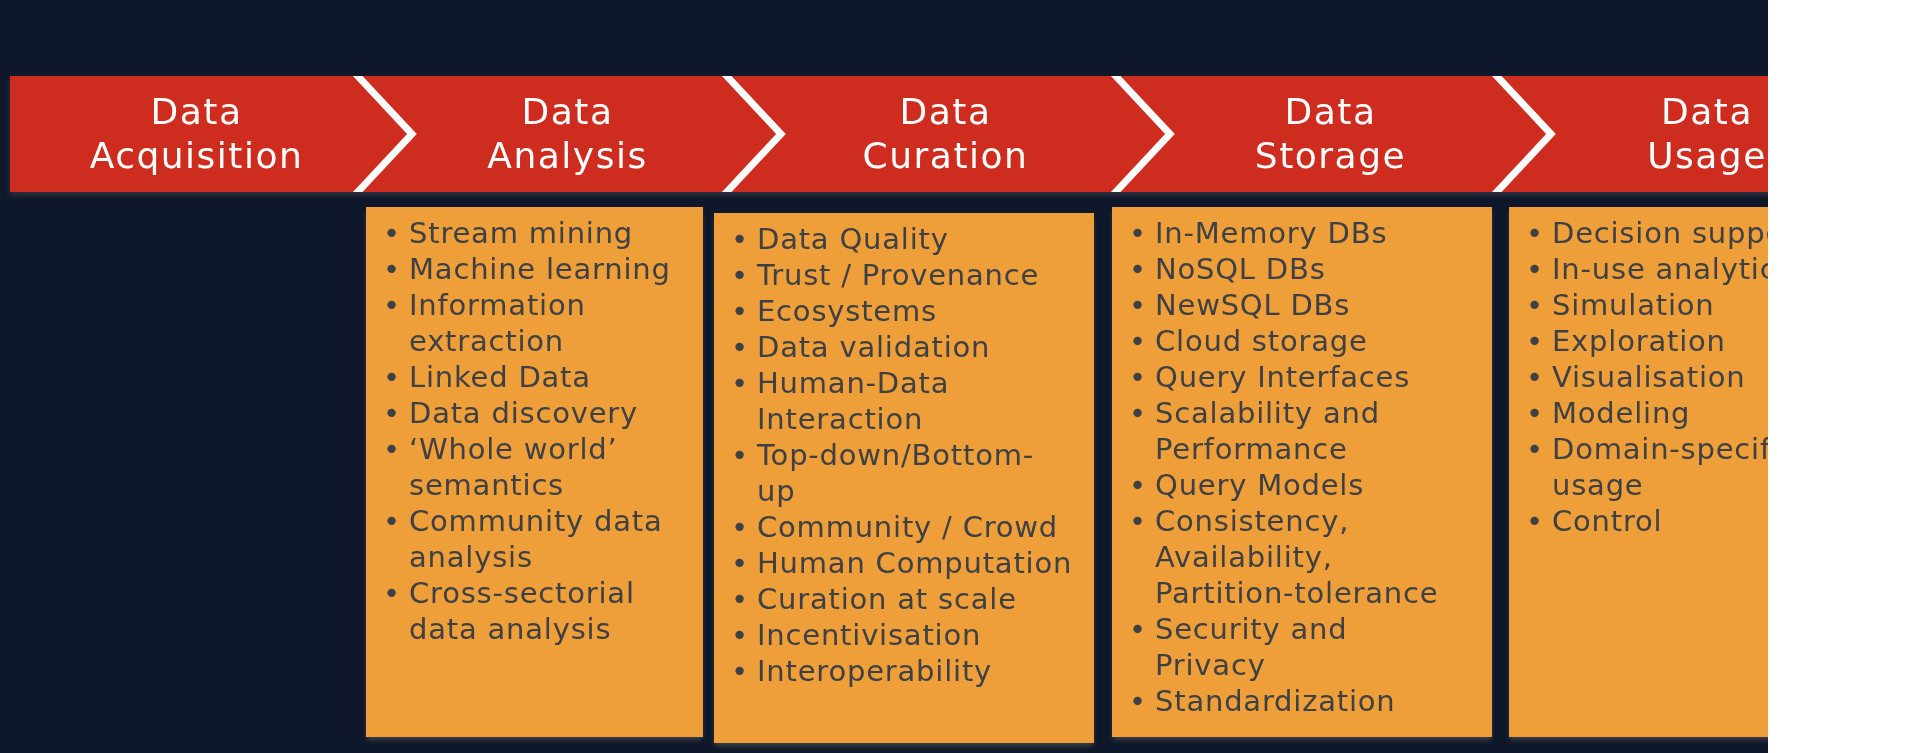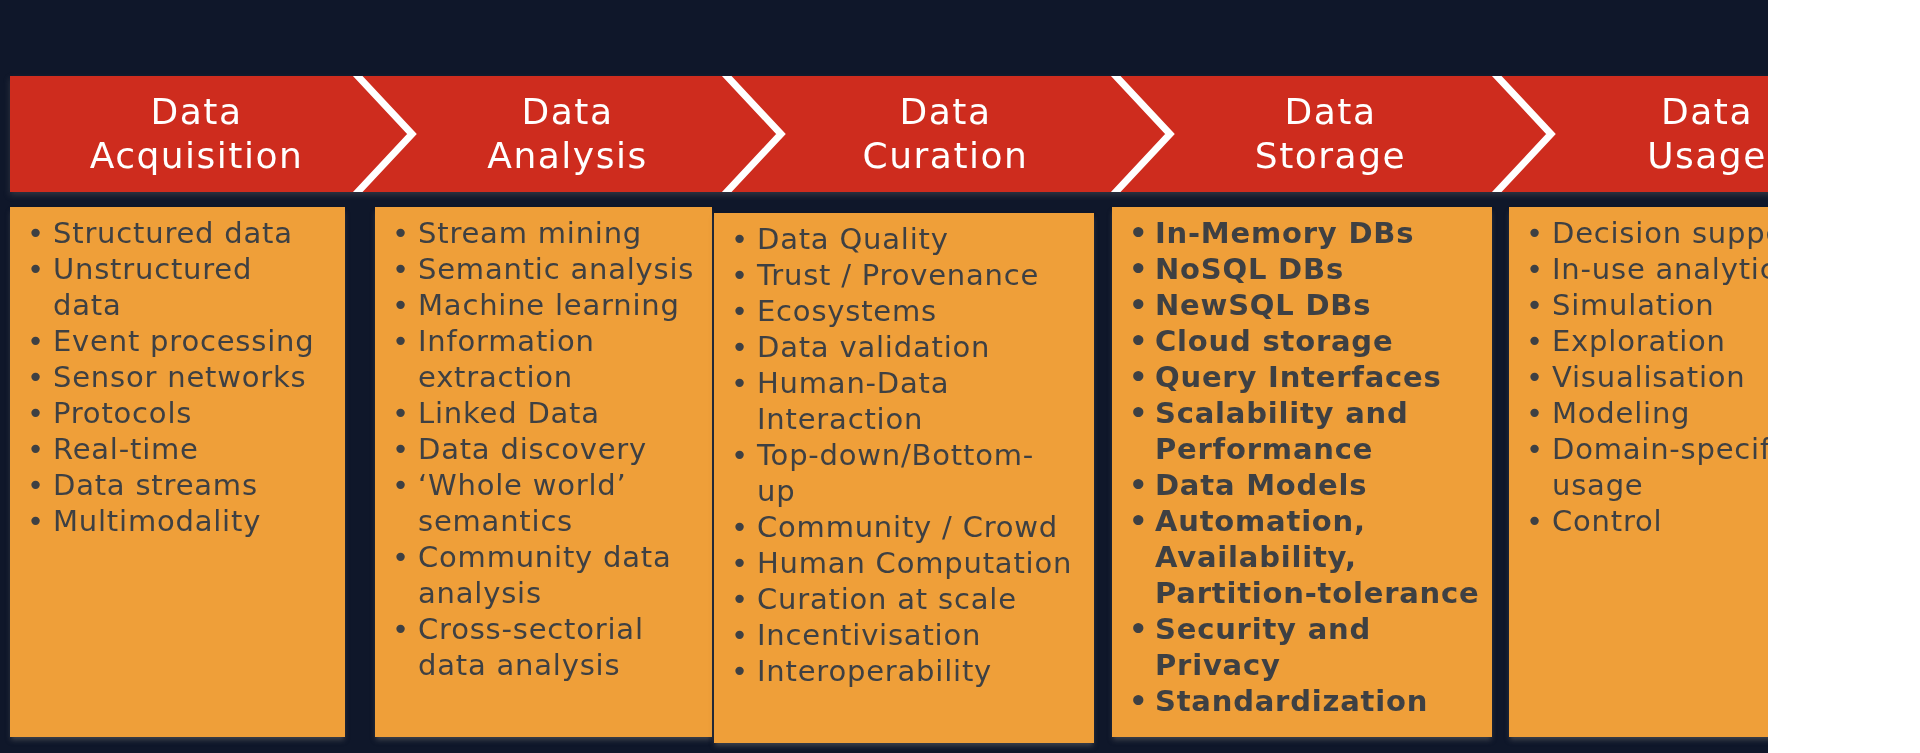--- a/index.html
+++ b/index.html
@@ -115,37 +115,23 @@
         <div class="stage-label">Data
 Storage</div>
       </div>
       <div class="stage-header" style="left: 1522px; width: 370px;">
         <div class="stage-label">Data
 Usage</div>
       </div>
     </div>
 
   <div class="columns-layer" id="columns">
-      <div class="stage-box" style="left: 10px; width: 335px;">
-        <ul>
-          <li>Structured data</li>
-          <li>Unstructured
-data</li>
-          <li>Event processing</li>
-          <li>Sensor networks</li>
-          <li>Protocols</li>
-          <li>Real-time</li>
-          <li>Data streams</li>
-          <li>Multimodality</li>
-        </ul>
-      </div>
-      <div class="stage-box" style="left: 375px; width: 337px;">
+      <div class="stage-box" style="left: 366px; width: 337px;">
         <ul>
           <li>Stream mining</li>
-          <li>Semantic analysis</li>
           <li>Machine learning</li>
           <li>Information
 extraction</li>
           <li>Linked Data</li>
           <li>Data discovery</li>
           <li>‘Whole world’
 semantics</li>
           <li>Community data
 analysis</li>
           <li>Cross-sectorial
@@ -162,31 +148,31 @@
 Interaction</li>
           <li>Top-down/Bottom-
 up</li>
           <li>Community / Crowd</li>
           <li>Human Computation</li>
           <li>Curation at scale</li>
           <li>Incentivisation</li>
           <li>Interoperability</li>
         </ul>
       </div>
-      <div class="stage-box" style="left: 1112px; width: 380px; font-weight: bold;">
+      <div class="stage-box" style="left: 1112px; width: 380px;">
         <ul>
           <li>In-Memory DBs</li>
           <li>NoSQL DBs</li>
           <li>NewSQL DBs</li>
           <li>Cloud storage</li>
           <li>Query Interfaces</li>
           <li>Scalability and
 Performance</li>
-          <li>Data Models</li>
-          <li>Automation,
+          <li>Query Models</li>
+          <li>Consistency,
 Availability,
 Partition-tolerance</li>
           <li>Security and
 Privacy</li>
           <li>Standardization</li>
         </ul>
       </div>
       <div class="stage-box" style="left: 1509px; width: 383px;">
         <ul>
           <li>Decision support</li>

